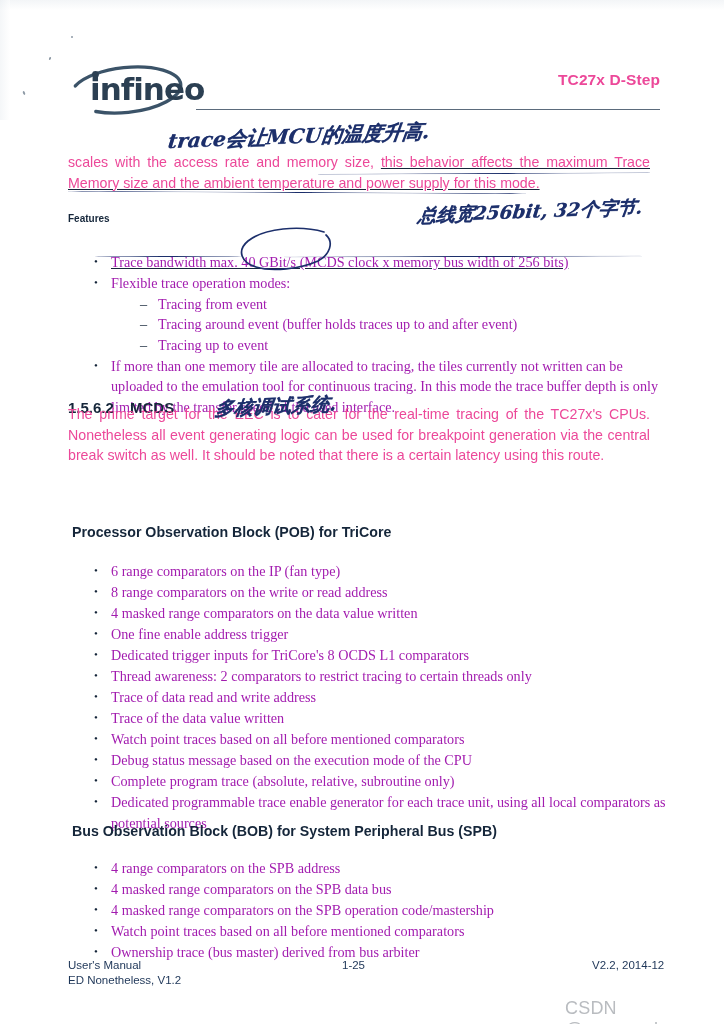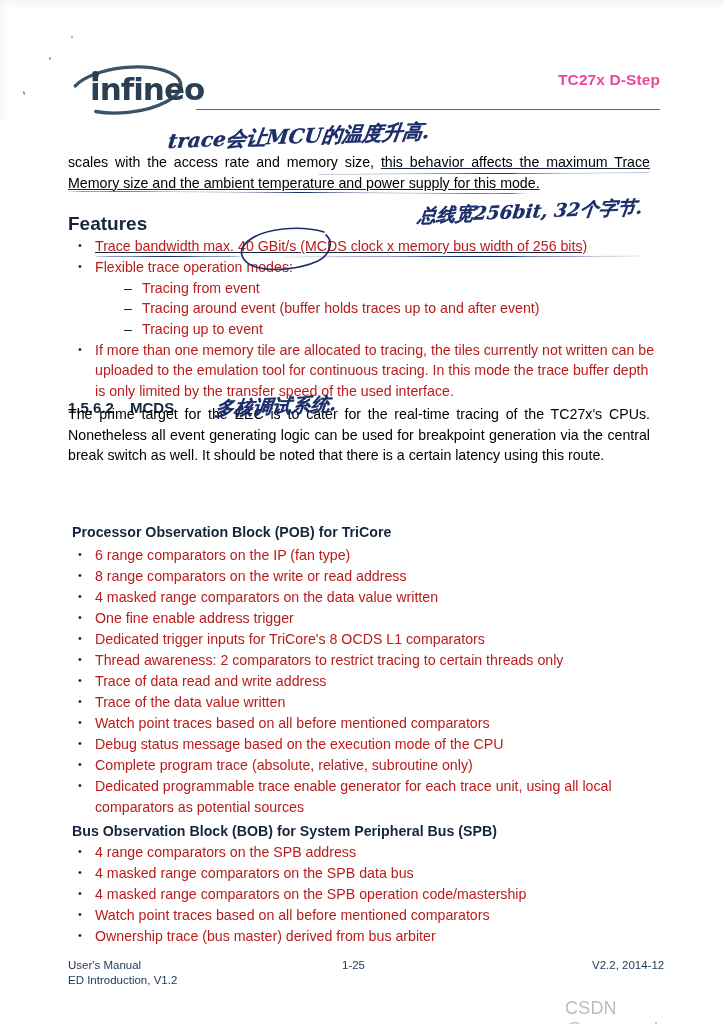--- a/index.html
+++ b/index.html
@@ -75,49 +75,50 @@
     width: 464px;
     height: 1px;
     background: #5b6b7c;
   }
 
   
   .body-text {
     position: absolute;
     font-size: 14.2px;
     line-height: 20.5px;
-    color: #000000;
+    color: #ec4899;
     text-align: justify;
   }
   .para-intro {
     left: 68px;
     top: 152px;
     width: 582px;
   }
   .u { text-decoration: underline; text-decoration-color: #15263a; }
 
   h3.features {
     position: absolute;
     left: 68px;
     top: 213px;
     margin: 0;
-    font-size: 19px;
+    font-size: 10px;
     font-weight: bold;
     color: #15263a;
   }
 
   
   ul.blist {
     position: absolute;
-    margin: 0;
+    margin: 16px;
     padding: 0;
     list-style: none;
     font-size: 14.2px;
     line-height: 20.5px;
-    color: #b91c1c;
+    color: #a21caf;
+    font-family: Liberation Serif, serif;
   }
   ul.blist > li {
     position: relative;
     padding-left: 27px;
     margin: 0 0 0.5px 0;
   }
   ul.blist > li::before {
     content: "•";
     position: absolute;
     left: 10px;
@@ -329,21 +330,21 @@
     <li>4 range comparators on the SPB address</li>
     <li>4 masked range comparators on the SPB data bus</li>
     <li>4 masked range comparators on the SPB operation code/mastership</li>
     <li>Watch point traces based on all before mentioned comparators</li>
     <li>Ownership trace (bus master) derived from bus arbiter</li>
   </ul>
 
   <div id="footer">
     <div class="left">
       <div>User's Manual</div>
-      <div>ED Introduction, V1.2</div>
+      <div>ED Nonetheless, V1.2</div>
     </div>
     <div class="mid">1-25</div>
     <div class="right">V2.2, 2014-12</div>
   </div>
 
   <div class="watermark">CSDN @grey_csdn</div>
 
   <div class="ink ink-text" id="ink-note-1">trace会让MCU的温度升高.</div>
 
   <div class="ink ink-text" id="ink-note-2">总线宽256bit, 32个字节.</div>

